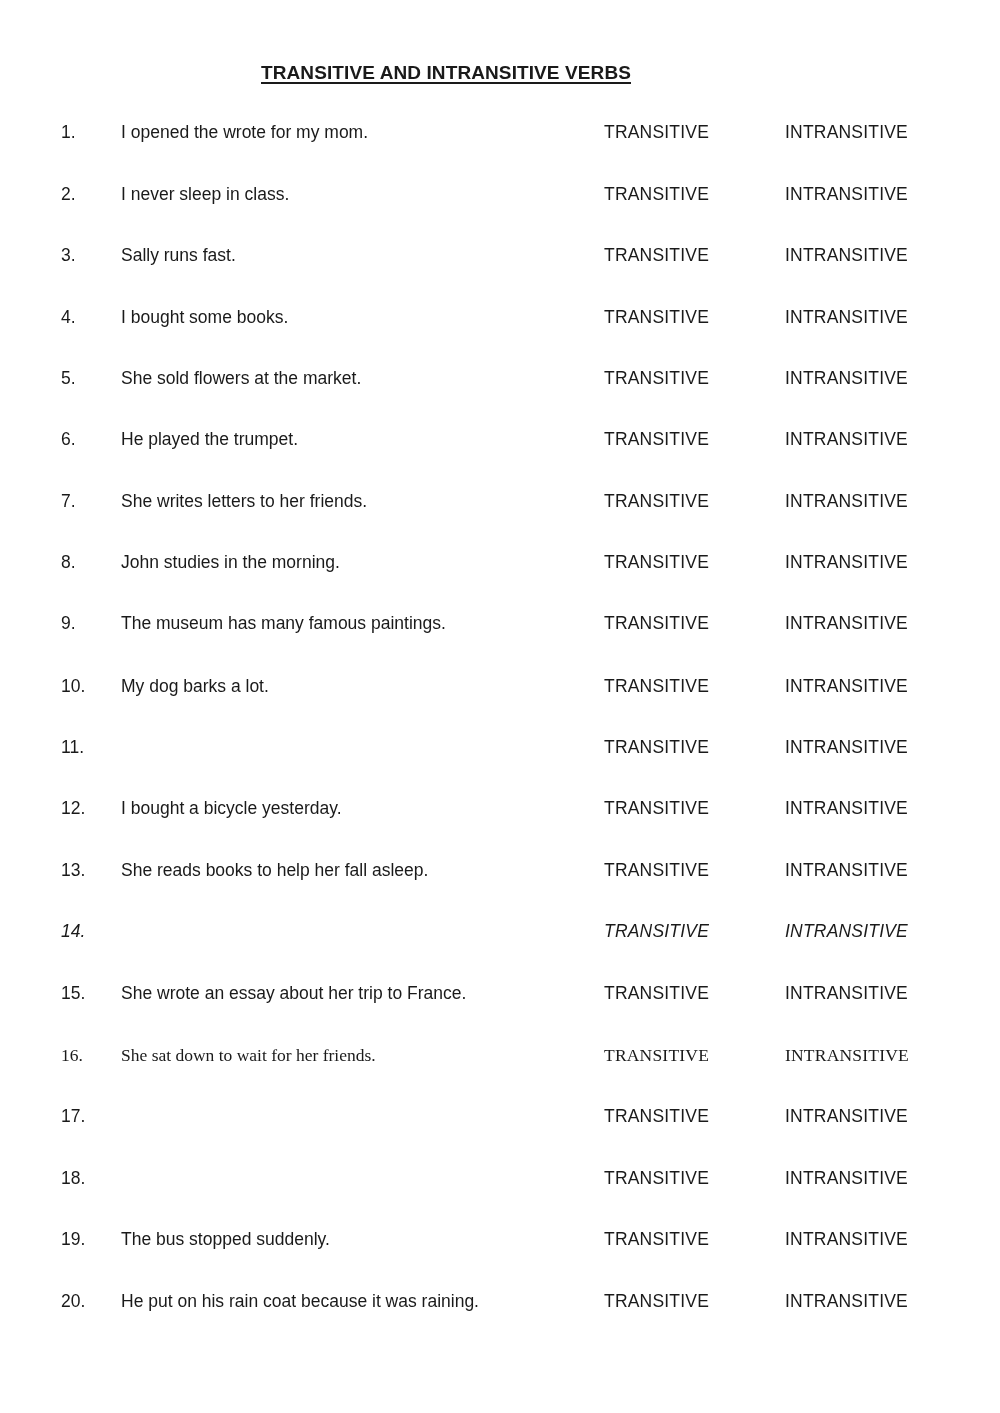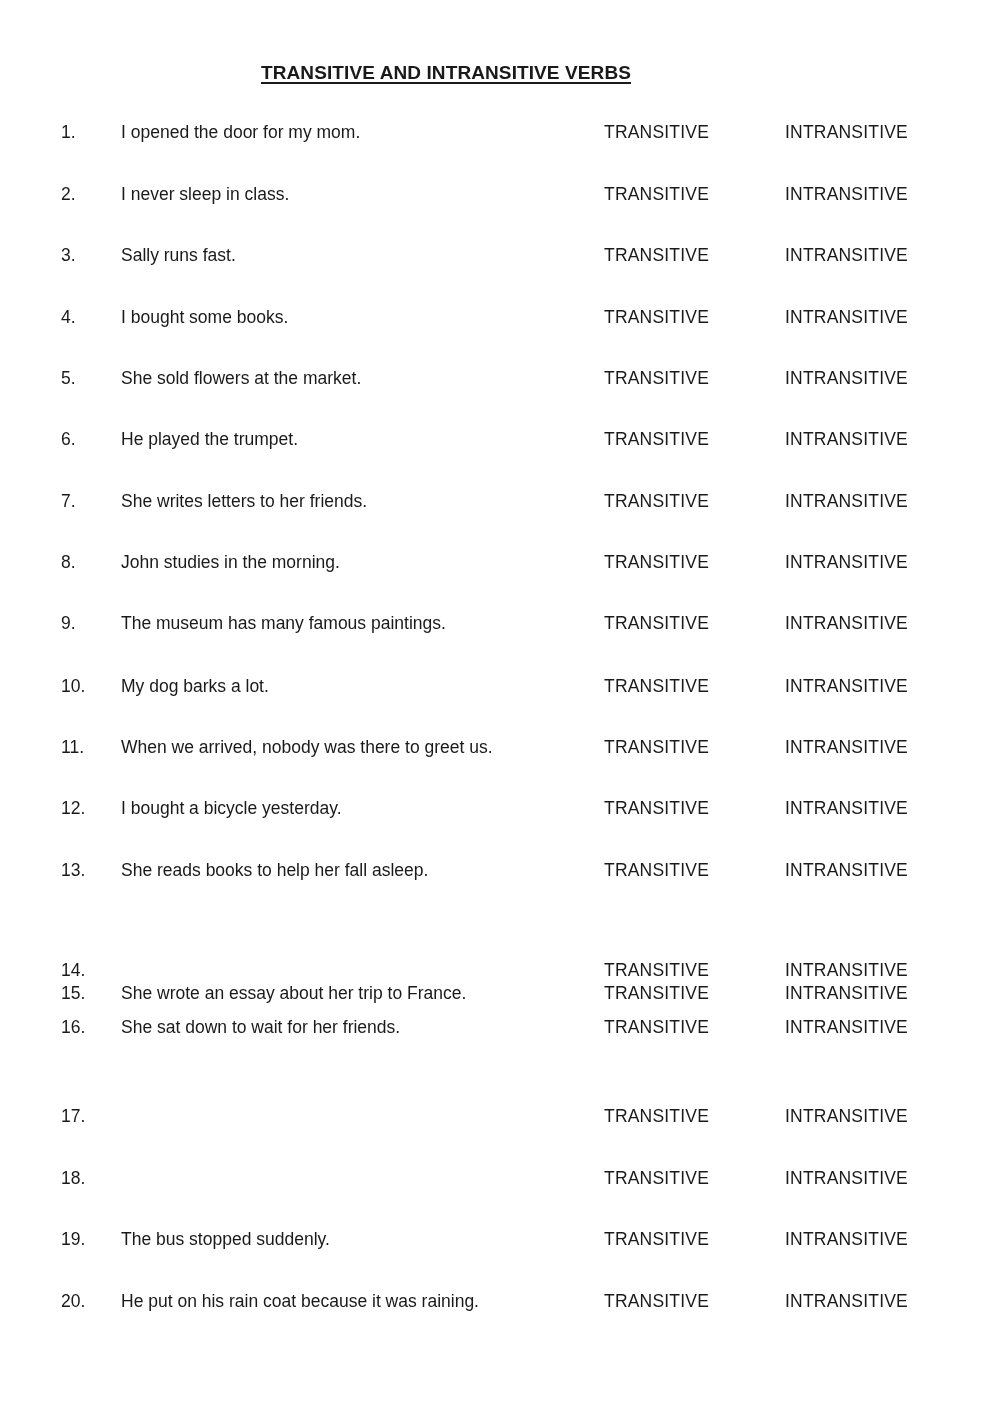--- a/index.html
+++ b/index.html
@@ -61,21 +61,21 @@
     .opt-i { left: 785px; }
   </style>
 </head>
 <body>
 
 <div class="title">TRANSITIVE AND INTRANSITIVE VERBS</div>
 
 <div class="list" id="list">
     <div class="row" style="top: 120px;">
       <span class="num">1.</span>
-      <span class="sentence">I opened the door for my mom.</span>
+      <span class="sentence">I opened the wrote for my mom.</span>
       <span class="opt opt-t">TRANSITIVE</span>
       <span class="opt opt-i">INTRANSITIVE</span>
     </div>
     <div class="row" style="top: 182px;">
       <span class="num">2.</span>
       <span class="sentence">I never sleep in class.</span>
       <span class="opt opt-t">TRANSITIVE</span>
       <span class="opt opt-i">INTRANSITIVE</span>
     </div>
     <div class="row" style="top: 243px;">
@@ -121,48 +121,47 @@
       <span class="opt opt-i">INTRANSITIVE</span>
     </div>
     <div class="row" style="top: 674px;">
       <span class="num">10.</span>
       <span class="sentence">My dog barks a lot.</span>
       <span class="opt opt-t">TRANSITIVE</span>
       <span class="opt opt-i">INTRANSITIVE</span>
     </div>
     <div class="row" style="top: 735px;">
       <span class="num">11.</span>
-      <span class="sentence">When we arrived, nobody was there to greet us.</span>
       <span class="opt opt-t">TRANSITIVE</span>
       <span class="opt opt-i">INTRANSITIVE</span>
     </div>
     <div class="row" style="top: 796px;">
       <span class="num">12.</span>
       <span class="sentence">I bought a bicycle yesterday.</span>
       <span class="opt opt-t">TRANSITIVE</span>
       <span class="opt opt-i">INTRANSITIVE</span>
     </div>
     <div class="row" style="top: 858px;">
       <span class="num">13.</span>
       <span class="sentence">She reads books to help her fall asleep.</span>
       <span class="opt opt-t">TRANSITIVE</span>
       <span class="opt opt-i">INTRANSITIVE</span>
     </div>
-    <div class="row" style="top: 958px;">
+    <div class="row" style="top: 919px; font-style: italic;">
       <span class="num">14.</span>
       <span class="opt opt-t">TRANSITIVE</span>
       <span class="opt opt-i">INTRANSITIVE</span>
     </div>
     <div class="row" style="top: 981px;">
       <span class="num">15.</span>
       <span class="sentence">She wrote an essay about her trip to France.</span>
       <span class="opt opt-t">TRANSITIVE</span>
       <span class="opt opt-i">INTRANSITIVE</span>
     </div>
-    <div class="row" style="top: 1015px;">
+    <div class="row" style="top: 1043px; font-family: Liberation Serif, serif;">
       <span class="num">16.</span>
       <span class="sentence">She sat down to wait for her friends.</span>
       <span class="opt opt-t">TRANSITIVE</span>
       <span class="opt opt-i">INTRANSITIVE</span>
     </div>
     <div class="row" style="top: 1104px;">
       <span class="num">17.</span>
       <span class="opt opt-t">TRANSITIVE</span>
       <span class="opt opt-i">INTRANSITIVE</span>
     </div>

